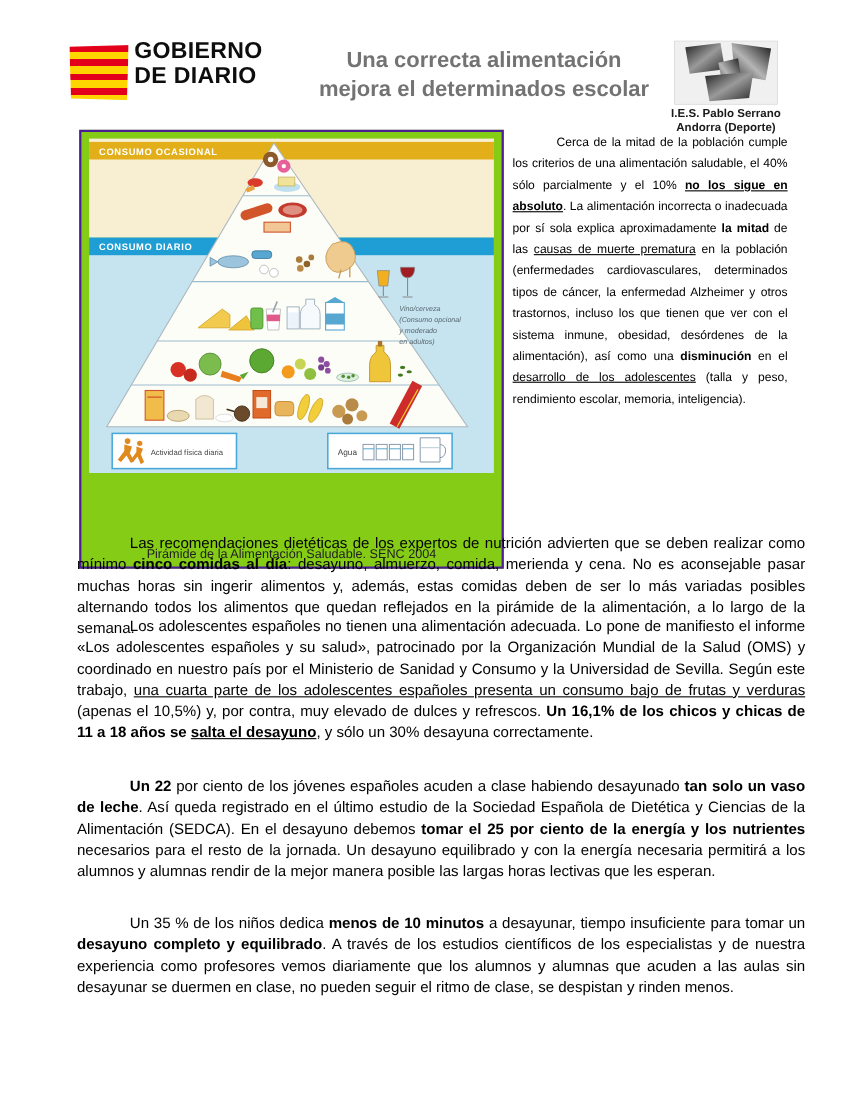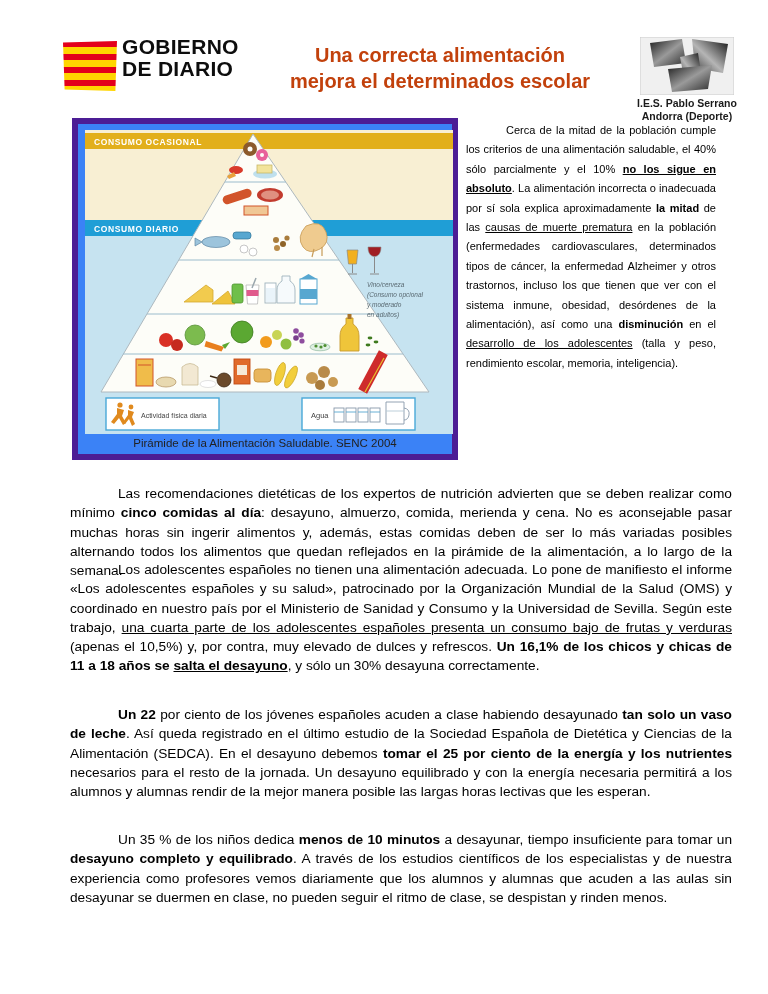--- a/index.html
+++ b/index.html
@@ -9,28 +9,28 @@
   
   .gov-logo{position:absolute;left:63px;top:36px;width:215px;}
   .gov-flag{position:absolute;left:0;top:5px;width:54px;height:50px;
             background:repeating-linear-gradient(180deg,#E3001B 0 6px,#FFD500 6px 13px);
             clip-path:polygon(0 3%,100% 0,97% 100%,3% 97%);}
   .gov-name{position:absolute;left:59px;top:0;font-weight:bold;font-size:21px;
             line-height:21.5px;letter-spacing:.3px;color:#0d0d0d;white-space:nowrap;}
   .gov-dept{position:absolute;left:2px;top:50px;font-weight:bold;font-size:12.5px;
             line-height:13.5px;color:#3A6BB5;white-space:nowrap;}
   .doc-title{position:absolute;left:285px;top:42px;width:310px;text-align:center;
-             font-weight:bold;font-size:20px;line-height:26px;color:#c2410c;}
-  .ies-logo{position:absolute;left:608px;top:37px;width:104px;text-align:center;margin-left:27px;}
+             font-weight:bold;font-size:20px;line-height:26px;color:#737373;}
+  .ies-logo{position:absolute;left:608px;top:37px;width:104px;text-align:center;}
   .ies-img{display:block;margin:0 auto;}
   .ies-text{font-weight:bold;font-size:10.5px;line-height:12.5px;color:#1a1a1a;margin-top:2px;}
 
   
-  .pyramid-box{position:absolute;left:72px;top:118px;width:386px;height:342px;
-               border:6px solid #4c1d95;background:#3b82f6;box-sizing:border-box;}
+  .pyramid-box{position:absolute;left:72px;top:118px;width:386px;height:399px;
+               border:2px solid #4c1d95;background:#84cc16;box-sizing:border-box;}
   .pyramid-box svg{position:absolute;left:6px;top:2px;}
   .pyramid-caption{position:absolute;left:0;bottom:5px;width:100%;text-align:center;
                    font-size:11.5px;color:#222;}
 
   
   .intro-col{position:absolute;left:466px;top:121px;width:250px;
              font-size:11px;line-height:19.4px;text-align:justify;text-indent:40px;}
   .para{position:absolute;left:54px;width:662px;
         font-size:13.7px;line-height:19.3px;text-align:justify;text-indent:48px;margin-left:16px;}
   .para1{top:484px;} .para2{top:560px;} .para3{top:705px;} .para4{top:830px;}

